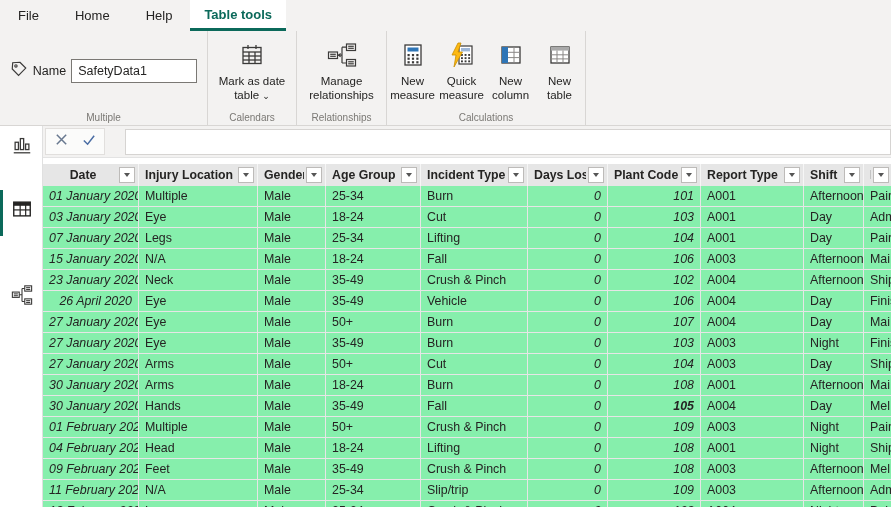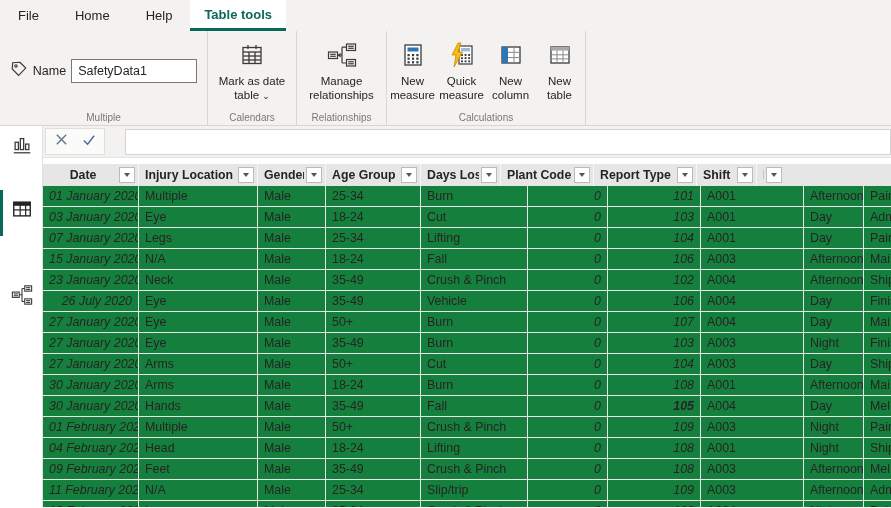--- a/index.html
+++ b/index.html
@@ -57,21 +57,21 @@
   .table-area { flex:1; background:#fff; padding-top:6px; overflow:hidden; }
   .thead { display:flex; height:22px; background:#e6e6e6; }
   .th { display:flex; align-items:center; gap:2px; padding:0 3px 0 6px;
     border-right:1px solid #f6f6f6; font-size:12.3px; font-weight:bold; color:#252423; flex:none; }
   .th-label { flex:1; white-space:nowrap; overflow:hidden; }
   .th.center .th-label { text-align:center; }
   .filter-btn { flex:none; width:16px; height:16px; background:#fff; border:1px solid #bdbbb9;
     display:flex; align-items:center; justify-content:center; cursor:default; }
   .caret { width:0; height:0; border-left:3.5px solid transparent; border-right:3.5px solid transparent;
     border-top:4.5px solid #555; }
-  .tr { display:flex; height:21px; border-bottom:1px solid #e6e6e6; background:#15803d; }
+  .tr { display:flex; height:21px; border-bottom:1px solid #e6e6e6; background:#86efac; }
   .td { flex:none; padding:0 6px; line-height:20px; font-size:12.4px; color:#252423;
     border-right:1px solid #e6e6e6; white-space:nowrap; overflow:hidden; }
   .td.right { text-align:right; }
   .td.italic { font-style:italic; }
   .th.last, .td.last { border-right:none; }
 </style>
 </head>
 <body>
 
 <div class="tabs-row">
@@ -304,20 +304,26 @@
             <span class="filter-btn">
               <span class="caret"></span>
             </span>
           </div>
           <div class="th" style="width: 95px;">
             <span class="th-label">Age Group</span>
             <span class="filter-btn">
               <span class="caret"></span>
             </span>
           </div>
+          <div class="th" style="width: 107px;">
+            <span class="th-label">Incident Type</span>
+            <span class="filter-btn">
+              <span class="caret"></span>
+            </span>
+          </div>
           <div class="th" style="width: 80px;">
             <span class="th-label">Days Lost</span>
             <span class="filter-btn">
               <span class="caret"></span>
             </span>
           </div>
           <div class="th" style="width: 93px;">
             <span class="th-label">Plant Code</span>
             <span class="filter-btn">
               <span class="caret"></span>
@@ -397,21 +403,21 @@
             <div class="td" style="width: 68px;">Male</div>
             <div class="td" style="width: 95px;">35-49</div>
             <div class="td" style="width: 107px;">Crush &amp; Pinch</div>
             <div class="td right italic" style="width: 80px;">0</div>
             <div class="td right italic" style="width: 93px;">102</div>
             <div class="td" style="width: 103px;">A004</div>
             <div class="td" style="width: 60px;">Afternoon</div>
             <div class="td last" style="width: 28px;">Ship</div>
           </div>
           <div class="tr">
-            <div class="td right italic" style="width: 96px;">26 July 2020</div>
+            <div class="td right italic" style="width: 96px;">26 April 2020</div>
             <div class="td" style="width: 119px;">Eye</div>
             <div class="td" style="width: 68px;">Male</div>
             <div class="td" style="width: 95px;">35-49</div>
             <div class="td" style="width: 107px;">Vehicle</div>
             <div class="td right italic" style="width: 80px;">0</div>
             <div class="td right italic" style="width: 93px;">106</div>
             <div class="td" style="width: 103px;">A004</div>
             <div class="td" style="width: 60px;">Day</div>
             <div class="td last" style="width: 28px;">Finis</div>
           </div>

